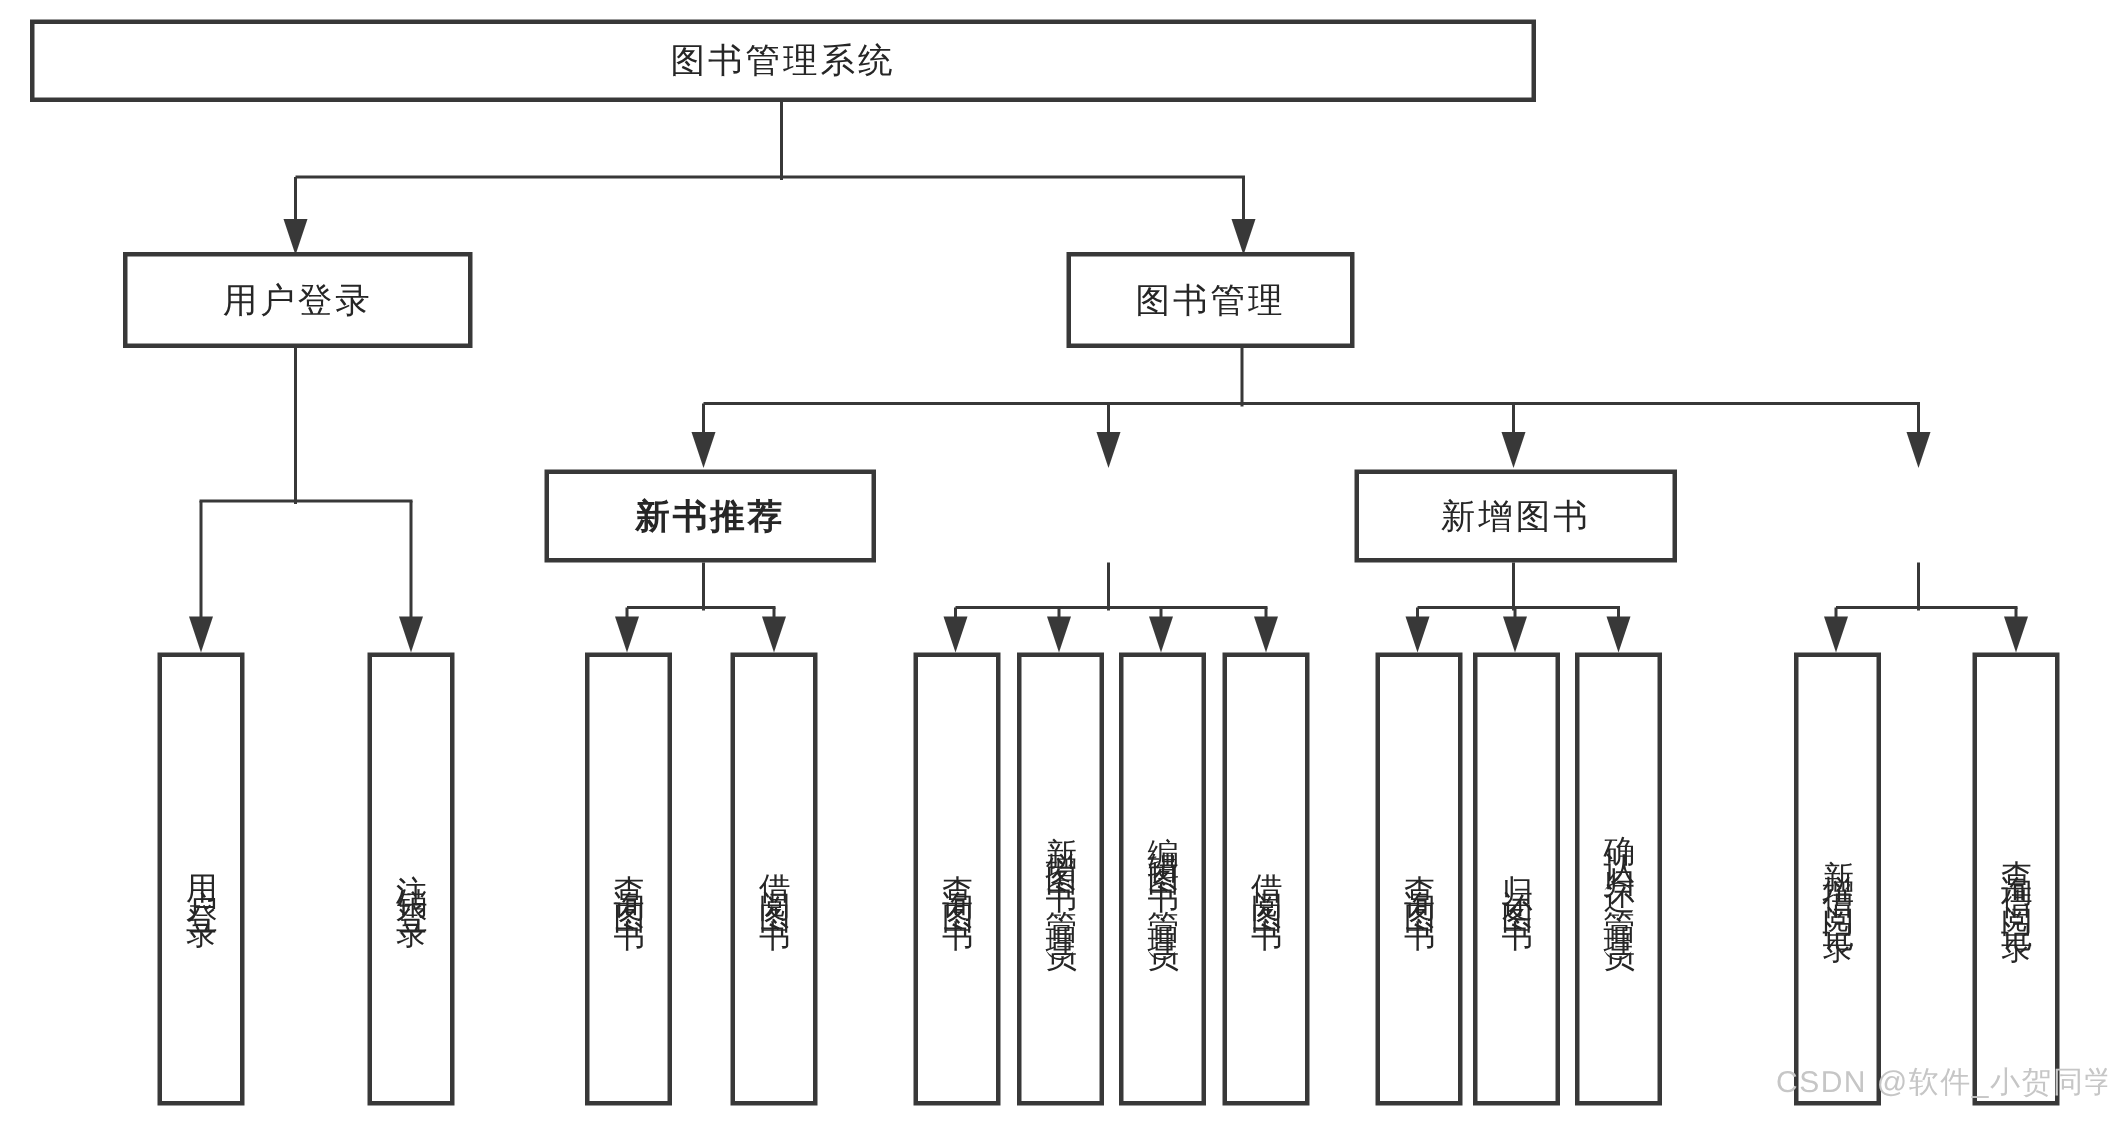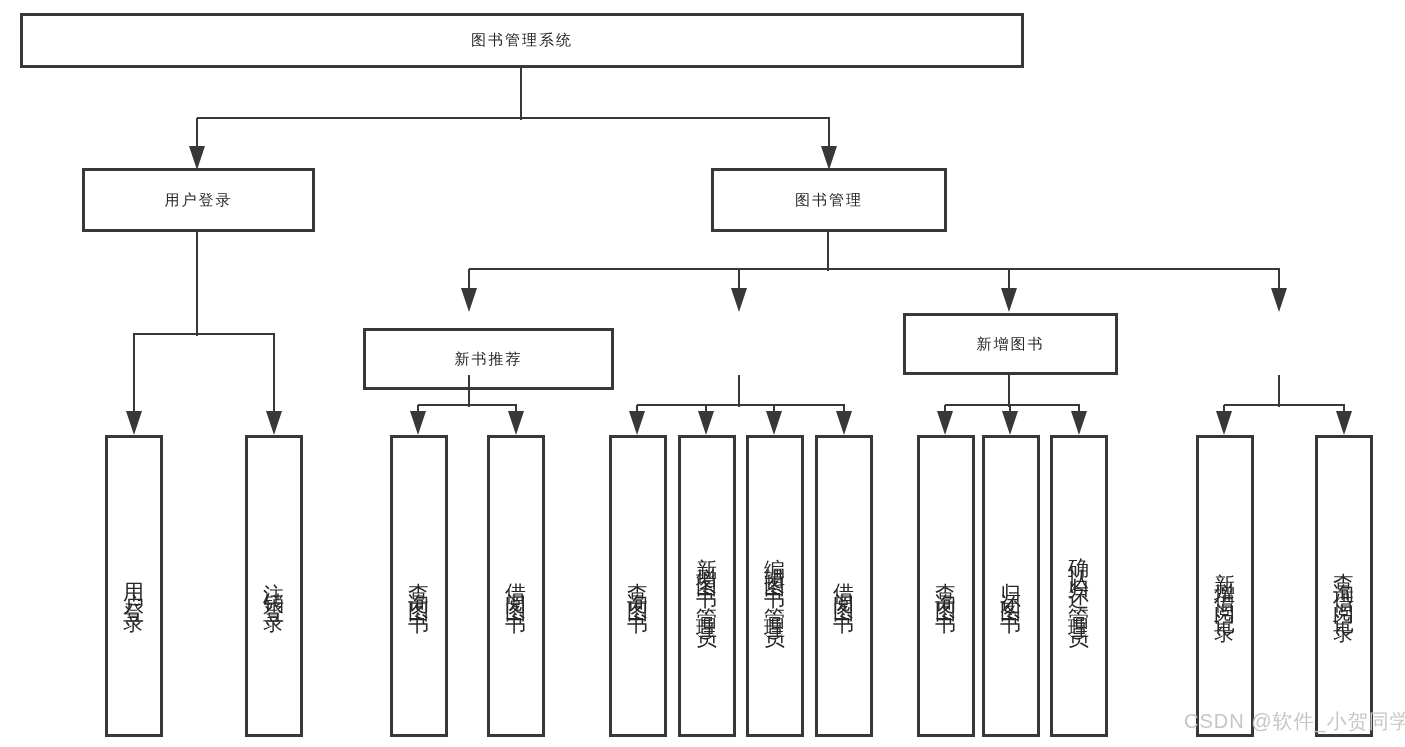--- a/index.html
+++ b/index.html
@@ -6,21 +6,21 @@
   #canvas{
     position:relative;width:1405px;height:747px;background:#ffffff;overflow:hidden;
     font-family:"Liberation Sans", sans-serif;color:var(--text,#262626);
   }
   .node{
     position:absolute;box-sizing:border-box;background:#ffffff;
     border:3px solid var(--line,#383838);
     display:flex;align-items:center;justify-content:center;
   }
   .node .hlabel{
-    font-size:15px;letter-spacing:2px;white-space:nowrap;color:var(--text,#262626);
+    font-size:23px;letter-spacing:2px;white-space:nowrap;color:var(--text,#262626);
   }
   .leaf{
     position:absolute;box-sizing:border-box;background:#ffffff;
     border:3px solid var(--line,#383838);top:435px;width:58px;height:302px;
     display:flex;align-items:center;justify-content:center;
   }
   .leaf .vlabel{
     writing-mode:vertical-rl;text-orientation:mixed;line-height:1;
     font-size:21px;letter-spacing:10px;color:var(--text,#262626);white-space:nowrap;
   }
@@ -40,24 +40,24 @@
 <body>
 
 <div id="canvas">
   <span class="watermark">CSDN @软件_小贺同学</span>
 <div class="node" style="left: 20px; top: 13px; width: 1004px; height: 55px;">
       <span class="hlabel">图书管理系统</span>
     </div>
     <div class="node" style="left: 82px; top: 168px; width: 233px; height: 64px;">
       <span class="hlabel">用户登录</span>
     </div>
-    <div class="node" style="left: 711px; top: 168px; width: 236px; height: 64px;">
+    <div class="node" style="left: 711px; top: 168px; width: 192px; height: 64px;">
       <span class="hlabel">图书管理</span>
     </div>
-    <div class="node" style="left: 363px; top: 328px; width: 251px; height: 62px;">
+    <div class="node" style="left: 363px; top: 313px; width: 221px; height: 62px; font-weight: bold;">
       <span class="hlabel">新书推荐</span>
     </div>
     <div class="node" style="left: 903px; top: 313px; width: 215px; height: 62px;">
       <span class="hlabel">新增图书</span>
     </div>
     <div class="leaf" style="left: 105px;">
       <span class="vlabel">用户登录</span>
     </div>
     <div class="leaf" style="left: 245px;">
       <span class="vlabel">注销登录</span>

